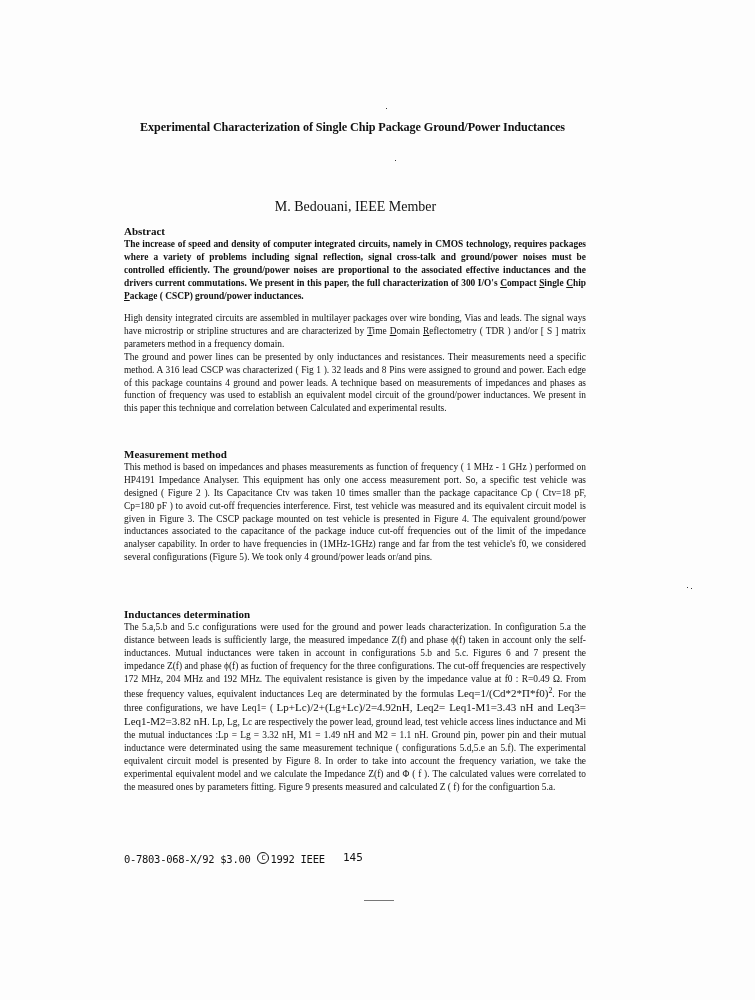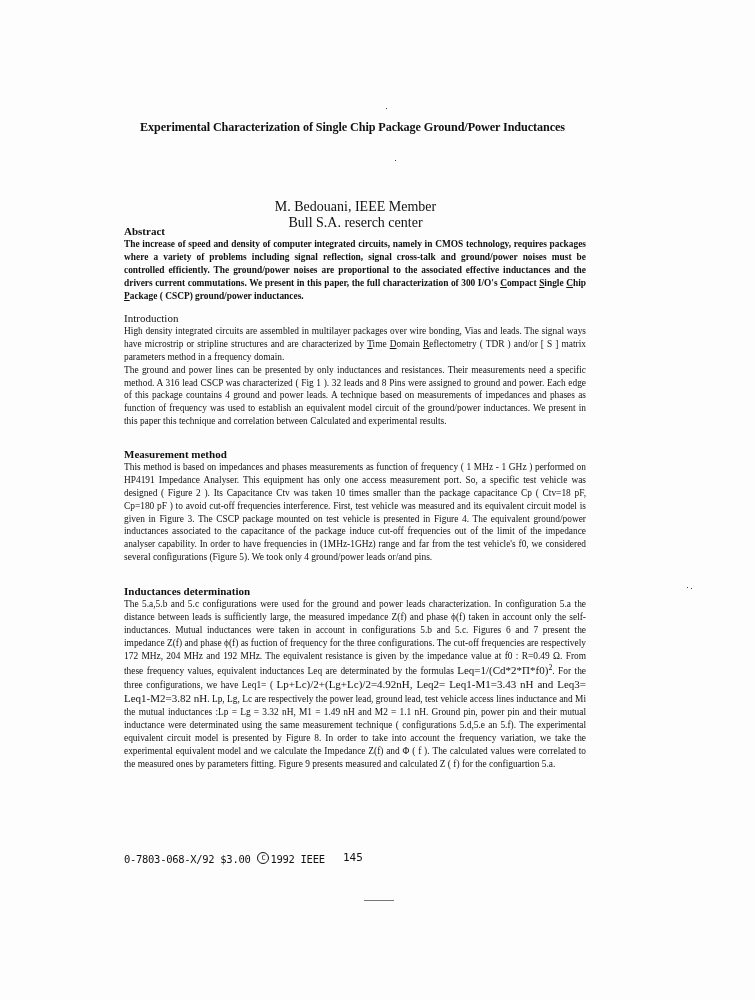--- a/index.html
+++ b/index.html
@@ -21,21 +21,21 @@
       line-height: 12.9px; text-align: justify;
     }
     .section h3 { margin: 0; font-size: 11px; font-weight: bold; }
     .section p { margin: 0; }
     .abstract-body { font-weight: bold; }
     .sec-abstract { top: 225px; }
     .sec-intro { top: 312px; font-weight: normal; }
     .sec-intro h3 { font-weight: normal; }
     .sec-measure { top: 448px; }
     .sec-induct { top: 585px; }
-    .sec-induct h3 { font-weight: bold; }
+    .sec-induct h3 { font-weight: bold; margin-top: 23px; }
     .small { font-size: 11px; }
     .u { text-decoration: underline; }
     .copyright-line {
       position: absolute; top: 808px; left: 124px; font-family: "DejaVu Sans Mono", monospace;
       font-size: 10.5px; letter-spacing: -0.3px; margin-top: 44px;
     }
     .copy-symbol {
       display: inline-block; border: 1px solid #111; border-radius: 50%; width: 10px; height: 10px;
       font-size: 7px; text-align: center; line-height: 10px; vertical-align: 3px; margin: 0 1px;
     }
@@ -46,30 +46,28 @@
   </style>
 </head>
 <body>
 
 <div class="page">
 
   <div class="title">Experimental Characterization of Single Chip Package Ground/Power Inductances</div>
 
   <div class="author-block">
     <div>M. Bedouani, IEEE Member</div>
-    <div>Bull S.A. reserch center</div>
   </div>
 
   <div class="section sec-abstract">
     <h3>Abstract</h3>
     <p class="abstract-body"><span>The increase of speed and density of computer integrated circuits, namely in CMOS technology, requires packages where a variety of problems including signal reflection, signal cross-talk and ground/power noises must be controlled efficiently.  The ground/power noises are proportional to the associated effective inductances and the drivers current commutations. We present in this paper, the full characterization of 300 I/O's </span><span class="u">C</span><span>ompact </span><span class="u">S</span><span>ingle </span><span class="u">C</span><span>hip </span><span class="u">P</span><span>ackage</span><span> ( CSCP)  ground/power inductances.</span></p>
   </div>
 
   <div class="section sec-intro">
-    <h3>Introduction</h3>
     <p><span>High density integrated circuits are assembled in multilayer packages over wire bonding, Vias and leads. The signal ways have microstrip or stripline structures and are characterized by </span><span class="u">T</span><span>ime </span><span class="u">D</span><span>omain </span><span class="u">R</span><span>eflectometry</span><span> ( TDR ) and/or  [ S ] matrix parameters method in  a frequency domain.</span></p>
     <p>The ground and power lines can be presented by only inductances and resistances. Their measurements need a specific method. A 316 lead CSCP was characterized ( Fig 1 ). 32 leads and  8 Pins were assigned to ground and power. Each edge of this package countains 4 ground and power leads. A technique based on measurements of impedances and phases as function of frequency was used to establish an equivalent model circuit of the ground/power inductances. We present in this paper this technique and correlation between Calculated and   experimental results.</p>
   </div>
 
   <div class="section sec-measure">
     <h3>Measurement method</h3>
     <p>This method is based on impedances and phases measurements as function of frequency ( 1 MHz - 1 GHz ) performed on HP4191 Impedance Analyser.  This equipment has only one access measurement port. So, a specific test vehicle was designed ( Figure 2 ). Its Capacitance  Ctv was taken 10 times smaller than the package capacitance Cp ( Ctv=18 pF, Cp=180 pF ) to avoid cut-off frequencies interference. First, test vehicle was measured and its equivalent circuit model is given in Figure 3. The CSCP package mounted on test vehicle is presented in Figure 4.  The equivalent ground/power inductances associated to the capacitance of the package induce cut-off frequencies out of the limit of the impedance analyser capability. In order to have frequencies in (1MHz-1GHz) range and far from the test vehicle's f0, we considered several configurations (Figure 5). We took only 4 ground/power leads or/and pins.</p>
   </div>
 
   <div class="section sec-induct">

